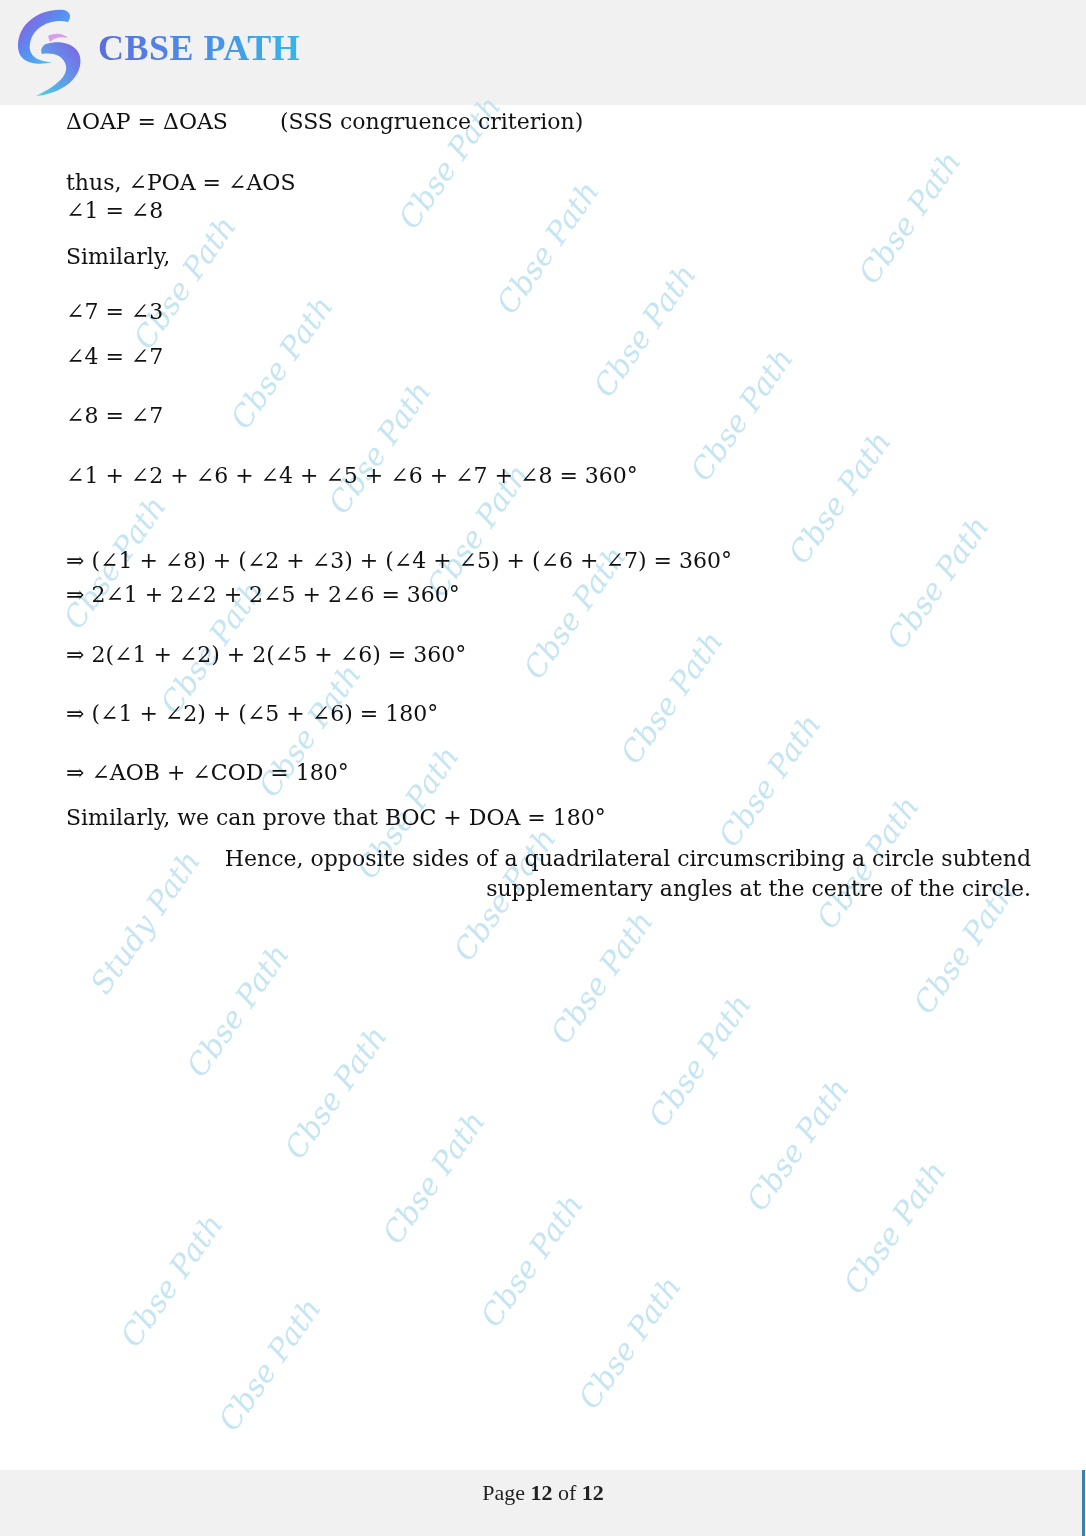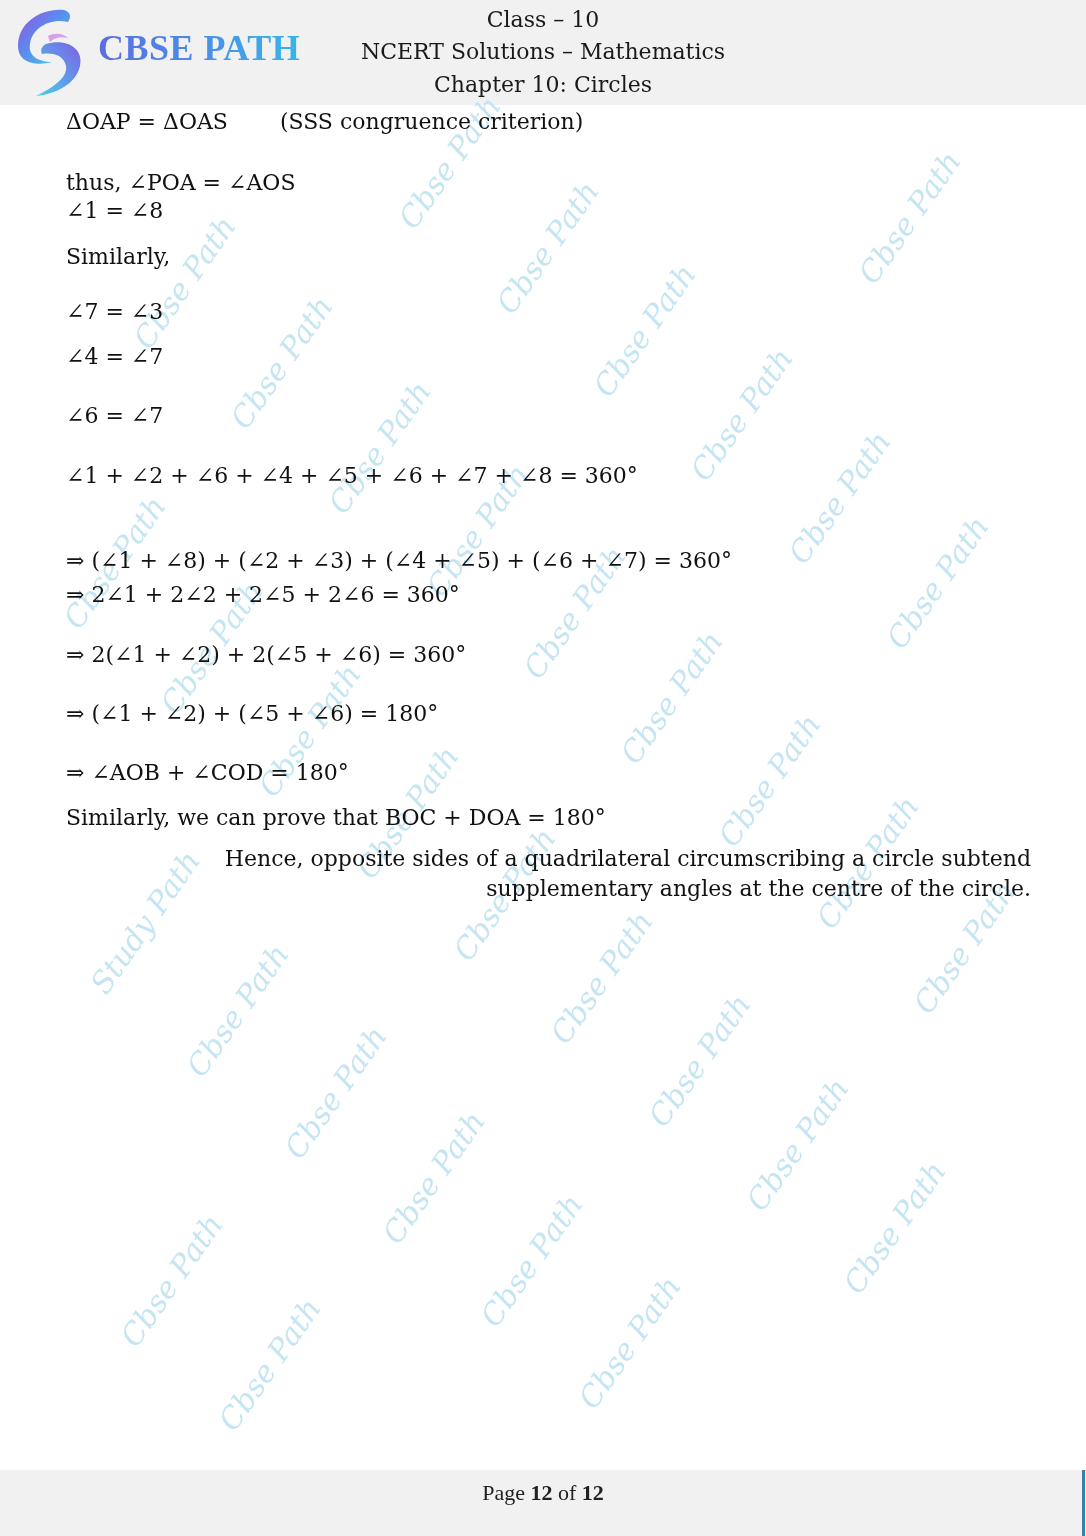--- a/index.html
+++ b/index.html
@@ -142,25 +142,20 @@
       <linearGradient id="lg2" x1="1" y1="0" x2="0" y2="1">
         <stop offset="0" stop-color="#7d5fe6"></stop>
         <stop offset="1" stop-color="#46d2ea"></stop>
       </linearGradient>
     </defs>
     <path d="M52 4 C30 2 6 16 6 40 C6 58 26 60 40 56 C24 56 16 48 18 38 C20 22 38 12 56 16 C60 10 58 6 52 4 Z" fill="url(#lg1)"></path>
     <path d="M34 38 C54 32 72 42 68 60 C64 78 44 88 24 90 C40 82 56 72 54 60 C52 50 42 46 30 48 C28 44 30 40 34 38 Z" fill="url(#lg2)"></path>
     <path d="M36 30 C44 26 52 28 56 32 C48 30 42 32 38 36 Z" fill="#d28ae8" opacity="0.8"></path>
   </svg>
   <div class="brand">CBSE PATH</div>
-  <div class="hdr-lines">
-    <div>Class – 10</div>
-    <div>NCERT Solutions – Mathematics</div>
-    <div>Chapter 10: Circles</div>
-  </div>
 </div>
 
 <div class="watermarks">
   <span class="wm" style="left:420px;top:200px">Cbse Path</span>
   <span class="wm" style="left:880px;top:255px">Cbse Path</span>
   <span class="wm" style="left:155px;top:320px">Cbse Path</span>
   <span class="wm" style="left:518px;top:285px">Cbse Path</span>
   <span class="wm" style="left:615px;top:368px">Cbse Path</span>
   <span class="wm" style="left:252px;top:400px">Cbse Path</span>
   <span class="wm" style="left:712px;top:452px">Cbse Path</span>
@@ -194,21 +189,21 @@
 
 <div class="content">
   <div class="line" style="top:107px">
     <span>ΔOAP = ΔOAS</span><span class="gap"></span><span>(SSS congruence criterion)</span>
   </div>
   <div class="line" style="top:168px">thus, ∠POA = ∠AOS</div>
   <div class="line" style="top:196px">∠1 = ∠8</div>
   <div class="line" style="top:242px">Similarly,</div>
   <div class="line" style="top:297px">∠7 = ∠3</div>
   <div class="line" style="top:342px">∠4 = ∠7</div>
-  <div class="line" style="top:401px">∠6 = ∠7</div>
+  <div class="line" style="top:401px">∠8 = ∠7</div>
   <div class="line" style="top:461px">∠1 + ∠2 + ∠6 + ∠4 + ∠5 + ∠6 + ∠7 + ∠8 = 360°</div>
   <div class="line" style="top:546px">⇒ (∠1 + ∠8) + (∠2 + ∠3) + (∠4 + ∠5) + (∠6 + ∠7) = 360°</div>
   <div class="line" style="top:580px">⇒ 2∠1 + 2∠2 + 2∠5 + 2∠6 = 360°</div>
   <div class="line" style="top:640px">⇒ 2(∠1 + ∠2) + 2(∠5 + ∠6) = 360°</div>
   <div class="line" style="top:699px">⇒ (∠1 + ∠2) + (∠5 + ∠6) = 180°</div>
   <div class="line" style="top:758px">⇒ ∠AOB + ∠COD = 180°</div>
   <div class="line" style="top:803px">Similarly, we can prove that BOC + DOA = 180°</div>
   <div class="para" style="top:844px">Hence, opposite sides of a quadrilateral circumscribing a circle subtend supplementary angles at the centre of the circle.</div>
 </div>
 

